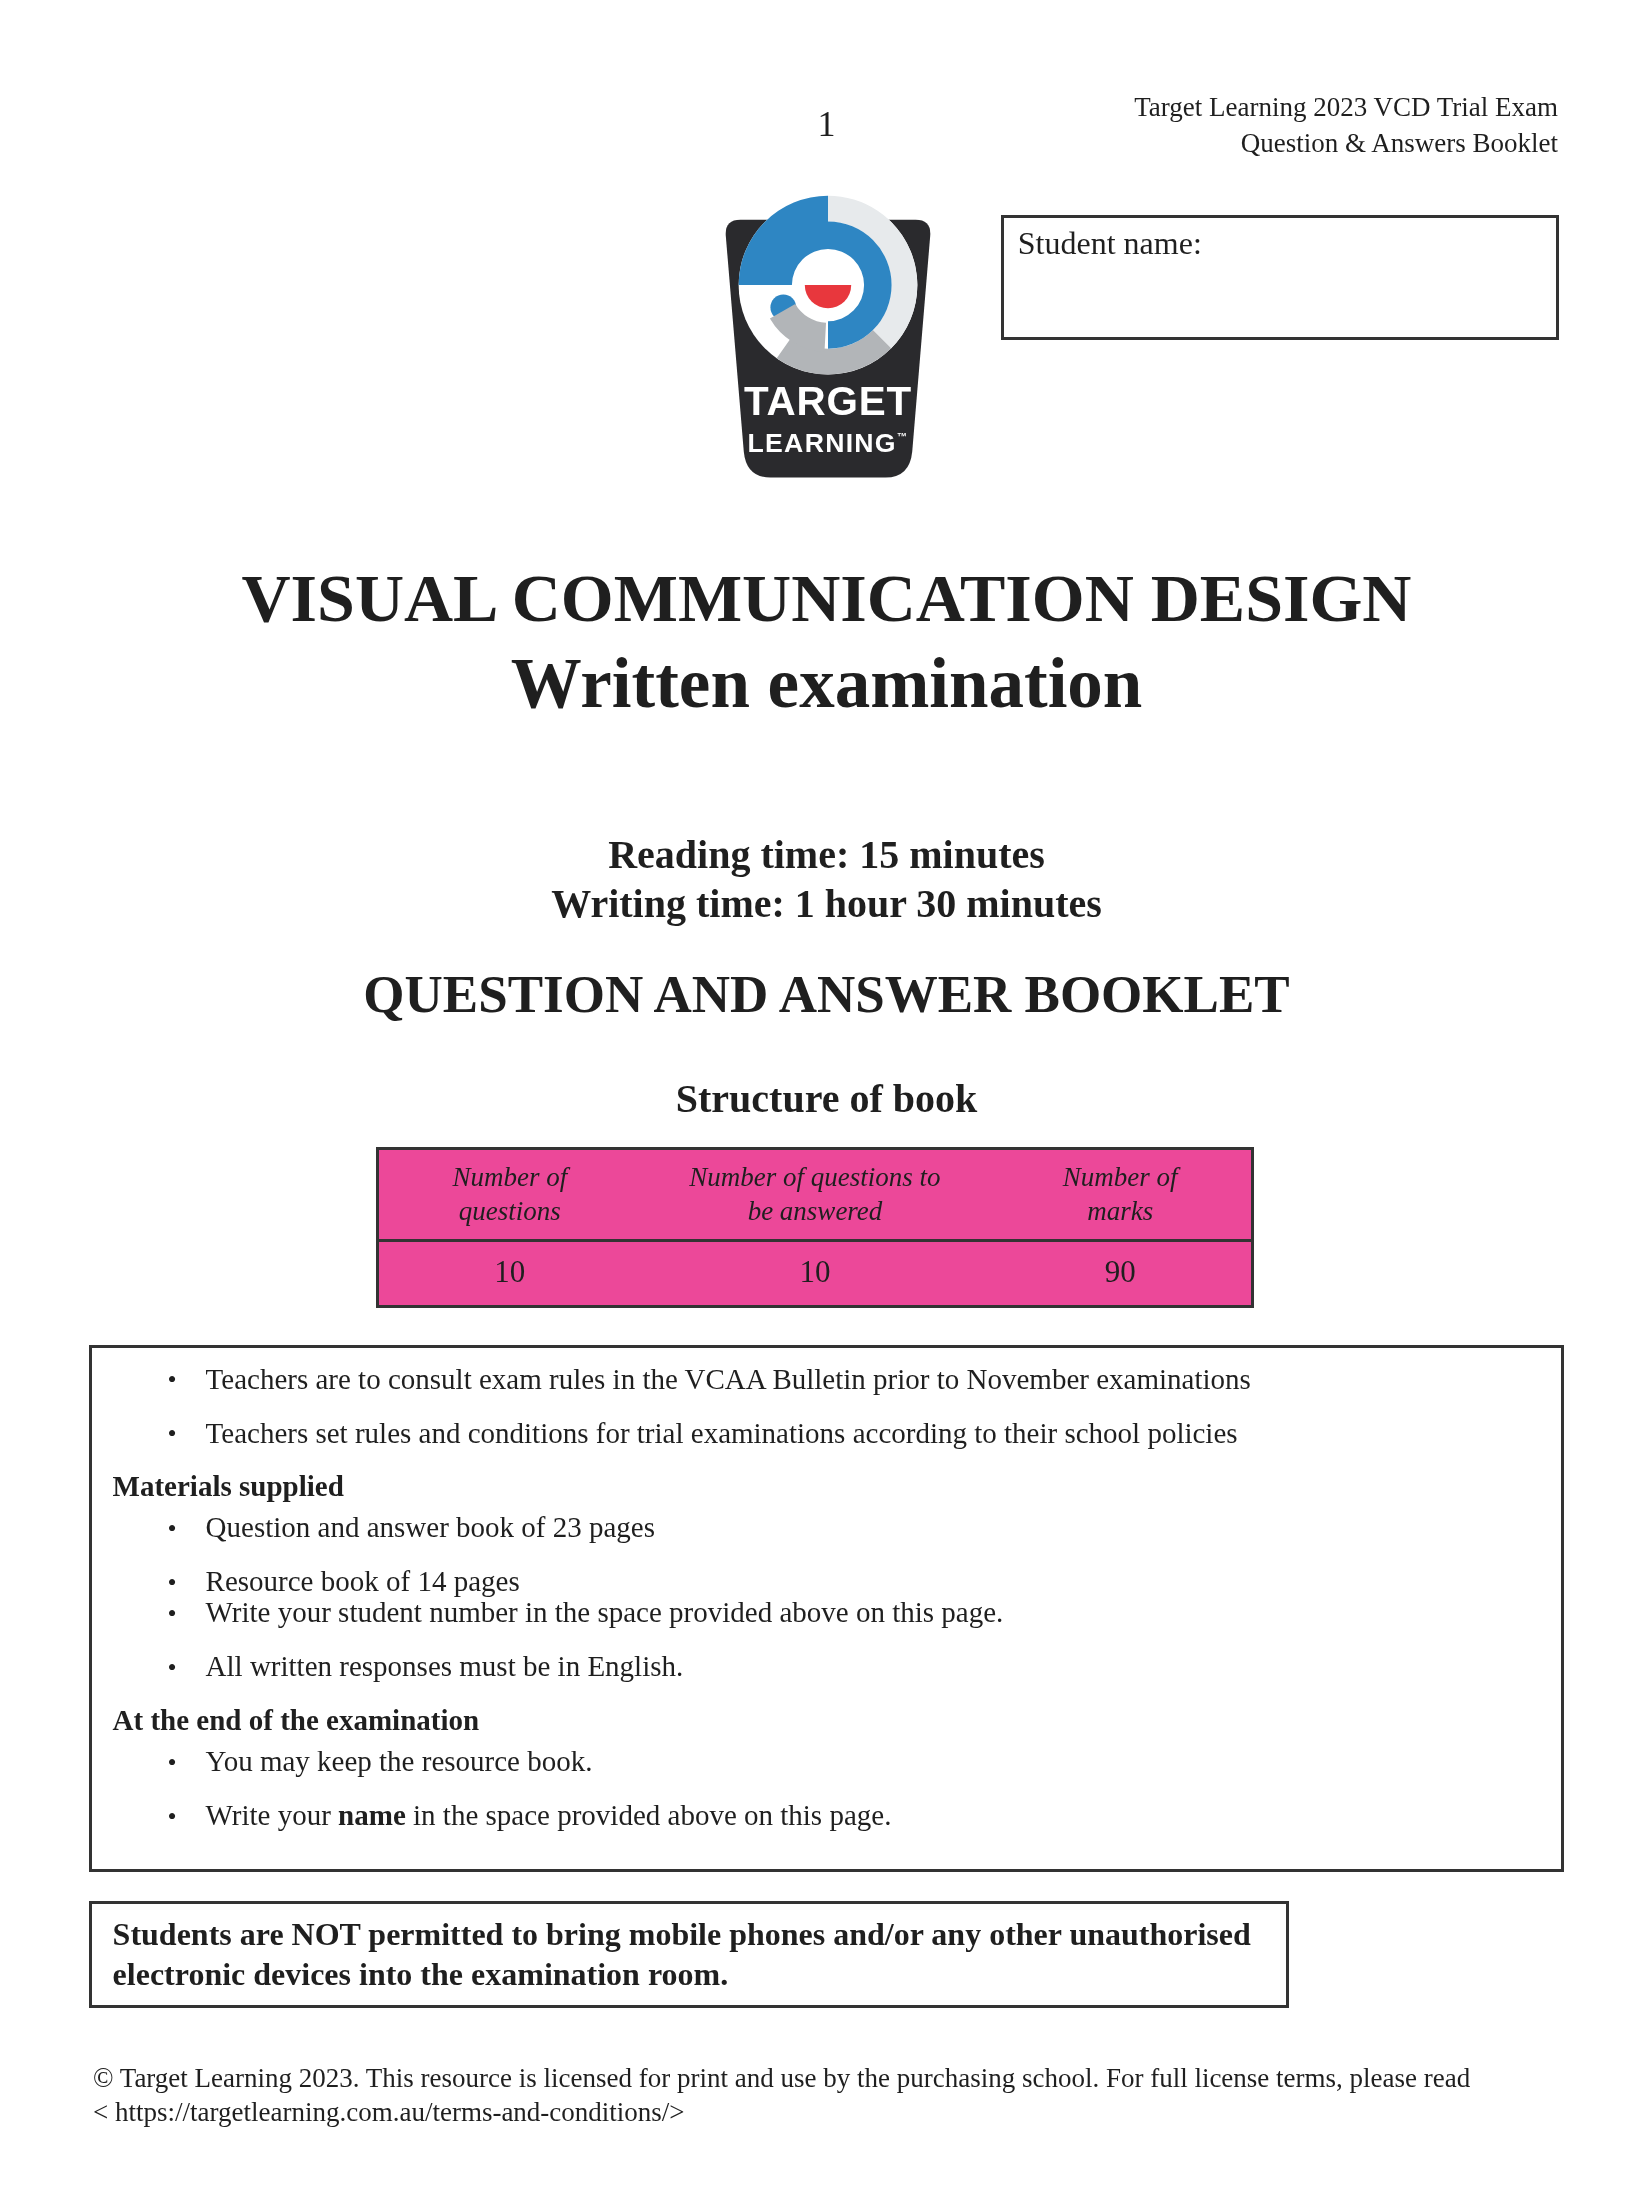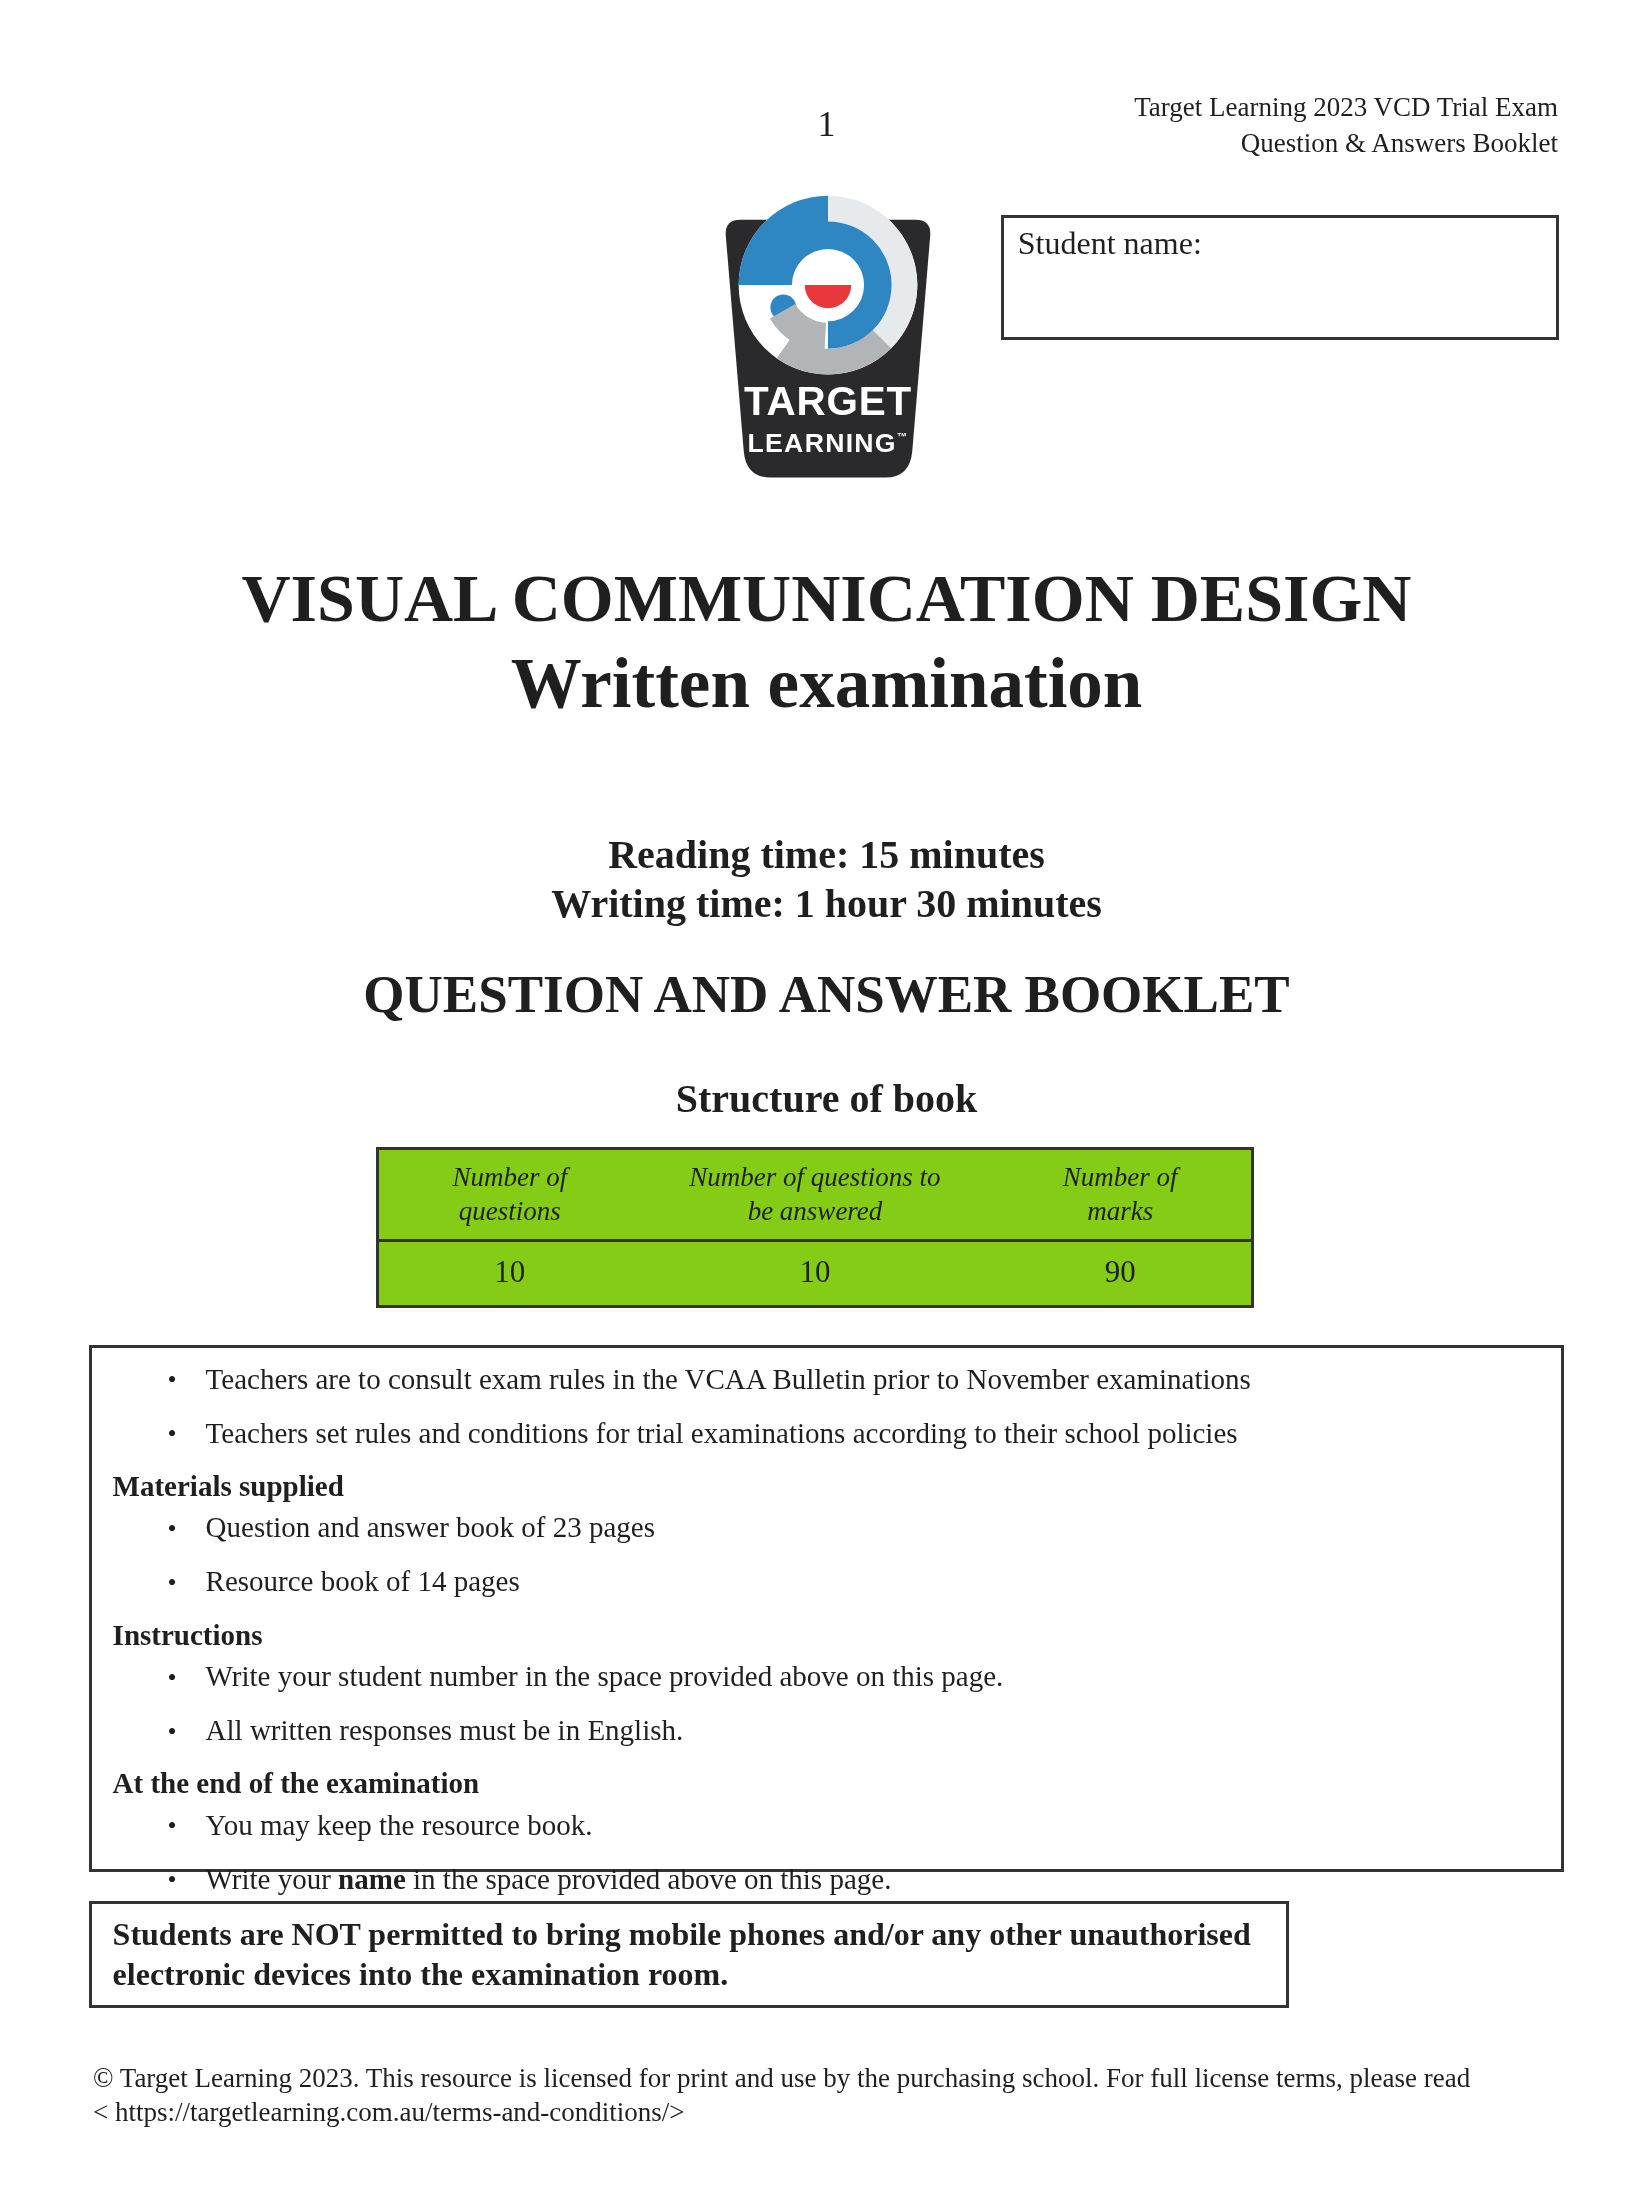--- a/index.html
+++ b/index.html
@@ -28,21 +28,21 @@
   .center-line{left:0;width:100%;text-align:center;font-weight:bold;}
   .title-1{top:555px;font-size:68px;line-height:86px;}
   .title-2{top:644px;font-size:71px;line-height:79px;}
   .times{top:830px;font-size:40px;line-height:49px;}
   .booklet-heading{top:964px;font-size:53px;}
   .structure-heading{top:1075px;font-size:40px;}
 
   
   .structure-table{
     left:376px;top:1147px;width:878px;
-    border:3.4px solid #333;box-sizing:border-box;background:#84cc16;
+    border:3.4px solid #333;box-sizing:border-box;background:#ec4899;
   }
   .st-header{display:flex;border-bottom:3.4px solid #333;font-style:italic;font-size:27px;line-height:34px;padding:10.3px 0;}
   .st-row{display:flex;font-size:31px;padding:12px 0 15.5px 0;}
   .st-c1{width:30%;text-align:center;}
   .st-c2{width:40%;text-align:center;}
   .st-c3{width:30%;text-align:center;}
 
   
   .instructions-box{
     left:89px;top:1345px;width:1475px;height:527px;
@@ -140,21 +140,20 @@
     <li>Teachers are to consult exam rules in the VCAA Bulletin prior to November examinations</li>
     <li>Teachers set rules and conditions for trial examinations according to their school policies</li>
   </ul>
 
   <div class="section-heading">Materials supplied</div>
   <ul>
     <li>Question and answer book of 23 pages</li>
     <li>Resource book of 14 pages</li>
   </ul>
 
-  <div class="section-heading">Instructions</div>
   <ul>
     <li>Write your student number in the space provided above on this page.</li>
     <li>All written responses must be in English.</li>
   </ul>
 
   <div class="section-heading">At the end of the examination</div>
   <ul>
     <li>You may keep the resource book.</li>
     <li><span>Write your </span><b>name</b><span> in the space provided above on this page.</span></li>
   </ul>

